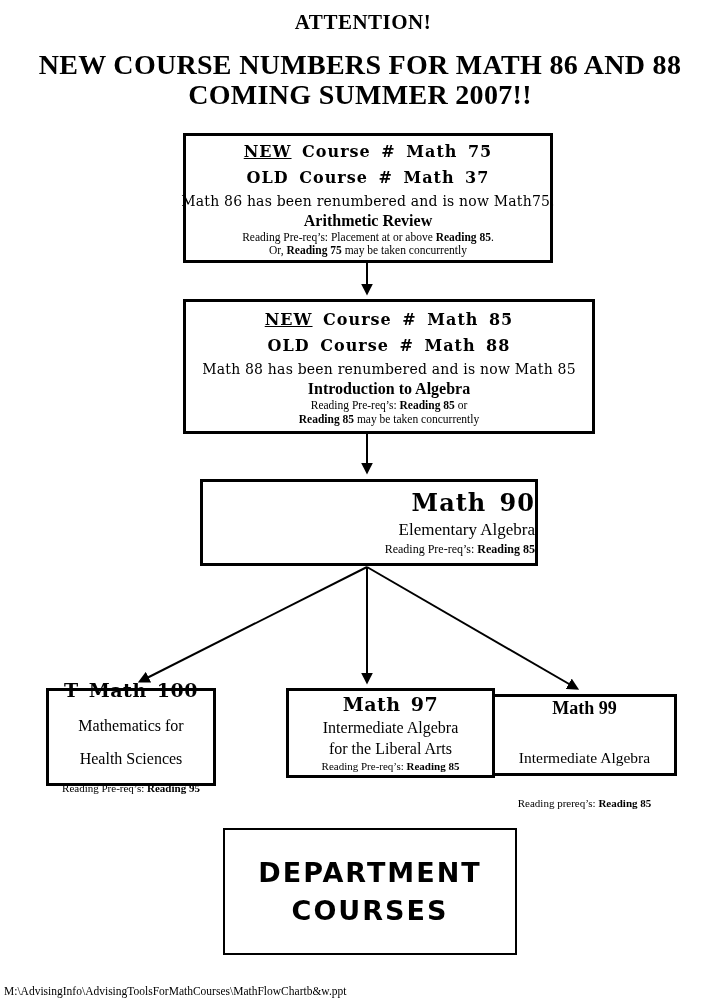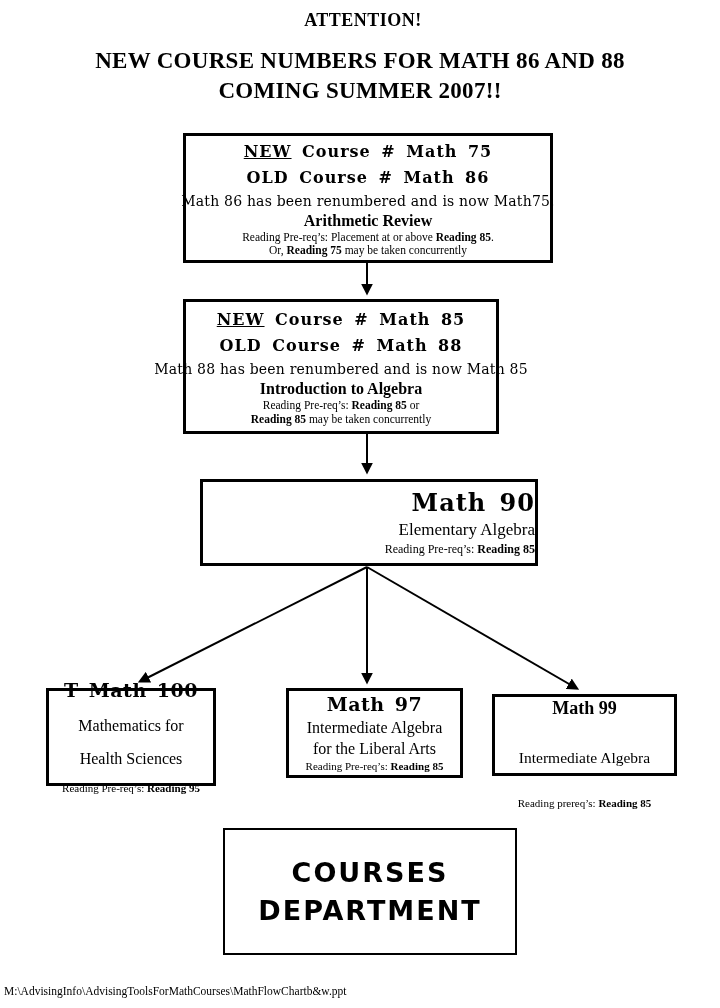--- a/index.html
+++ b/index.html
@@ -7,46 +7,46 @@
   .page {
     position:relative; width:720px; height:1008px;
     background:#ffffff; color:#000; overflow:hidden;
     font-family:"Liberation Serif", serif;
   }
   .connectors { position:absolute; left:0; top:0; width:720px; height:1008px; }
   .connectors line { stroke:#000; stroke-width:2; }
 
   .hdr { position:absolute; top:10px; left:0; width:720px; text-align:center;
          font-weight:bold; }
-  .hdr .title { font-size:18px; letter-spacing:0.5px;margin-left:6px; }
-  .hdr .subtitle { margin-top:15px; font-size:23px; line-height:30px; letter-spacing:0.3px; }
+  .hdr .title { font-size:21px; letter-spacing:0.5px;margin-left:6px; }
+  .hdr .subtitle { margin-top:15px; font-size:28px; line-height:30px; letter-spacing:0.3px; }
 
   .node {
     position:absolute; border:3px solid #000; background:#fff;
     display:flex; flex-direction:column; justify-content:center; align-items:center;
     text-align:center;
   }
   .bk-h1 { font-family:"DejaVu Serif", serif; font-weight:bold;
            font-size:16px; line-height:26px; letter-spacing:1px; word-spacing:4px; }
   .bk-note { font-family:"DejaVu Serif", serif; font-size:14px; line-height:19px;
              letter-spacing:0.2px; margin-top:1px; white-space:nowrap; }
   .t-title { font-weight:bold; font-size:16px; line-height:20px; }
   .t-small { font-size:11.5px; line-height:13.5px; }
   .u { text-decoration:underline; }
 
   .n-math75  { left:183px; top:133px; width:370px; height:130px; }
-  .n-math85  { left:183px; top:299px; width:316px; height:135px; }
+  .n-math85  { left:183px; top:299px; width:412px; height:135px; }
   .n-math90  { left:200px; top:479px; width:338px; height:87px;align-items:flex-end; }
   .n-math90 .big { font-family:"DejaVu Serif", serif; font-weight:bold;
                    font-size:24px; line-height:30px; letter-spacing:1px; word-spacing:4px; }
   .n-math90 .sub { font-size:17px; line-height:23px; }
   .n-math90 .t-small { font-size:12px; line-height:16px; }
 
   .n-tmath100 { left:46px;  top:688px; width:170px; height:98px;gap:12px; }
-  .n-math97   { left:286px; top:688px; width:177px; height:90px; }
+  .n-math97   { left:286px; top:688px; width:209px; height:90px; }
   .n-math99   { left:492px; top:694px; width:185px; height:82px; justify-content:space-evenly;gap:28px; }
   .mid-h { font-family:"DejaVu Serif", serif; font-weight:bold;
            font-size:19px; line-height:25px; letter-spacing:0.5px; word-spacing:3px; }
   .mid-sub { font-size:16px; line-height:21px; }
   .mid-small { font-size:11px; line-height:15px; }
   .n-math99 .times-h { font-weight:bold; font-size:18px; line-height:22px; }
   .n-math99 .mid-sub { font-size:15.5px; }
 
   .n-tcc { left:223px; top:828px; width:294px; height:127px; border-width:2px; }
   .n-tcc .comic { font-family:"DejaVu Sans", sans-serif; font-weight:bold;
@@ -75,21 +75,21 @@
   <header class="hdr">
     <div class="title">ATTENTION!</div>
     <div class="subtitle">
       <div>NEW COURSE NUMBERS FOR MATH 86 AND 88</div>
       <div>COMING SUMMER 2007!!</div>
     </div>
   </header>
 
   <section class="node n-math75">
     <div class="bk-h1"><span class="u">NEW</span><span> Course # Math 75</span></div>
-    <div class="bk-h1">OLD Course # Math 86</div>
+    <div class="bk-h1">OLD Course # Math 37</div>
     <div class="bk-note">Math 86 has been renumbered and is now Math75.</div>
     <div class="t-title">Arithmetic Review</div>
     <div class="t-small"><span>Reading Pre-req’s: Placement at or above </span><b>Reading 85</b><span>.</span></div>
     <div class="t-small"><span>Or, </span><b>Reading 75</b><span> may be taken concurrently</span></div>
   </section>
 
   <section class="node n-math85">
     <div class="bk-h1"><span class="u">NEW</span><span> Course # Math 85</span></div>
     <div class="bk-h1">OLD Course # Math 88</div>
     <div class="bk-note">Math 88 has been renumbered and is now Math 85</div>
@@ -118,19 +118,19 @@
     <div class="mid-small"><span>Reading Pre-req’s: </span><b>Reading 85</b></div>
   </section>
 
   <section class="node n-math99">
     <div class="times-h">Math 99</div>
     <div class="mid-sub">Intermediate Algebra</div>
     <div class="mid-small"><span>Reading prereq’s: </span><b>Reading 85</b></div>
   </section>
 
   <section class="node n-tcc">
+    <div class="comic">DEPARTMENT</div>
     <div class="comic">COURSES</div>
-    <div class="comic">DEPARTMENT</div>
   </section>
 
   <div class="footer">M:\AdvisingInfo\AdvisingToolsForMathCourses\MathFlowChartb&amp;w.ppt</div>
 
 </div>
 
 </body></html>

